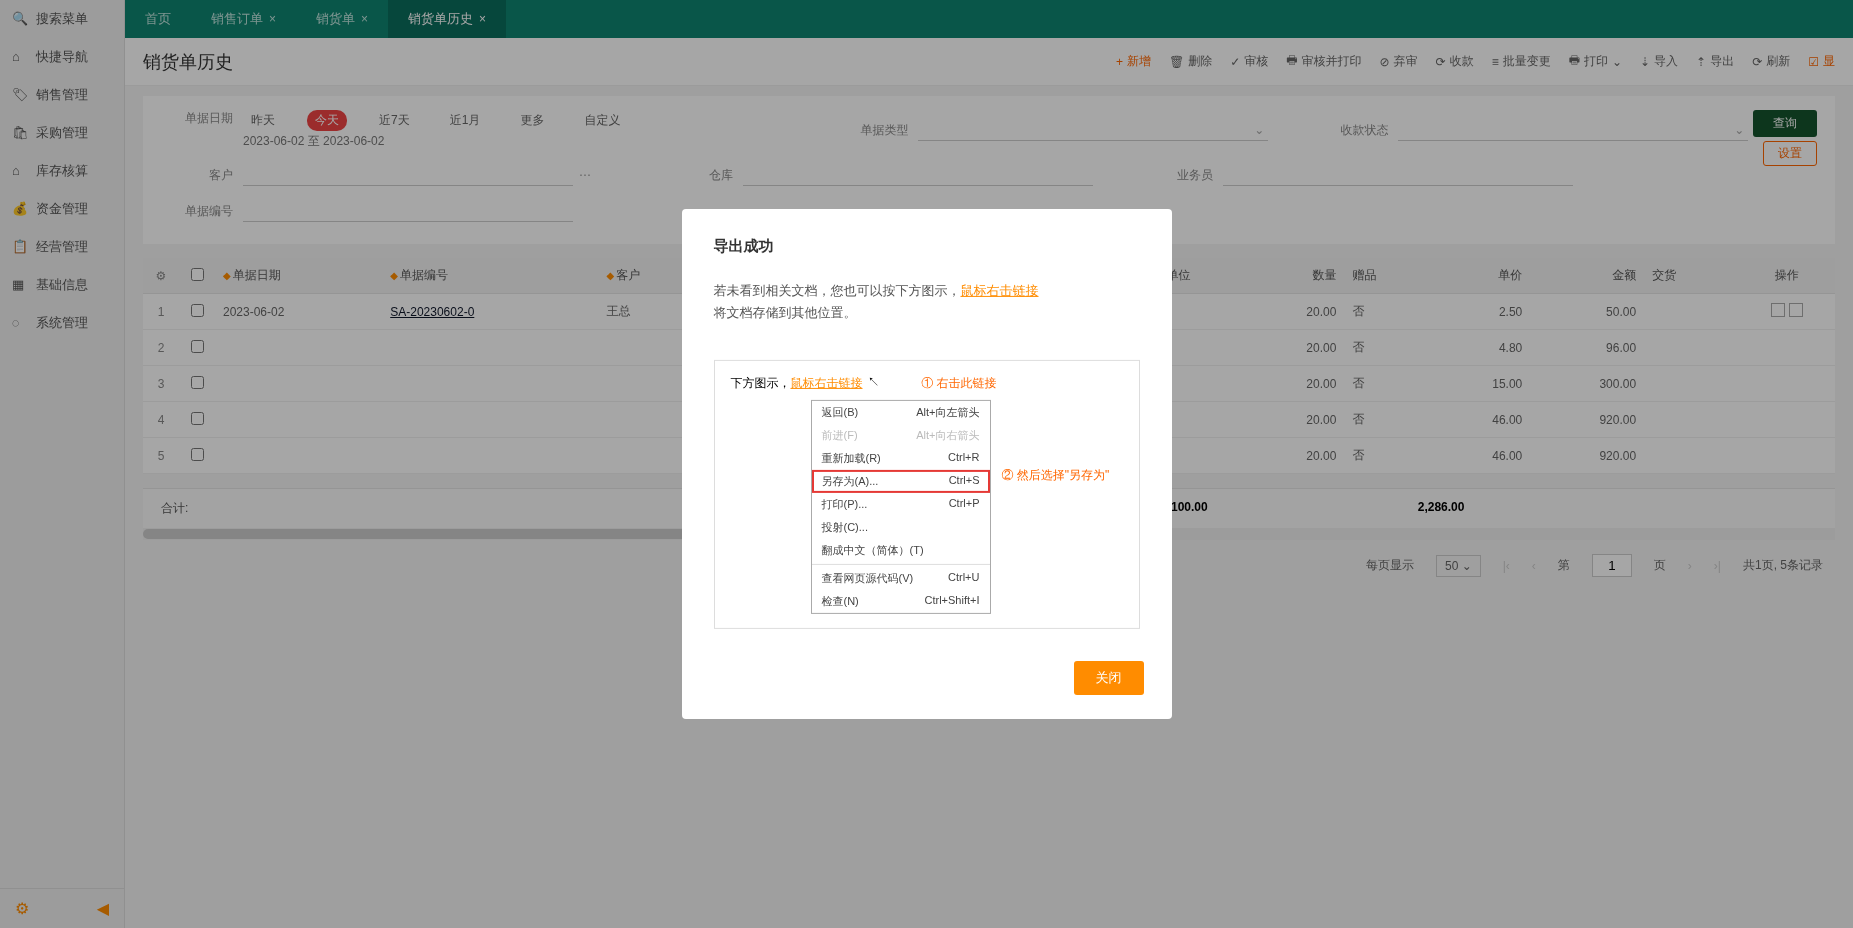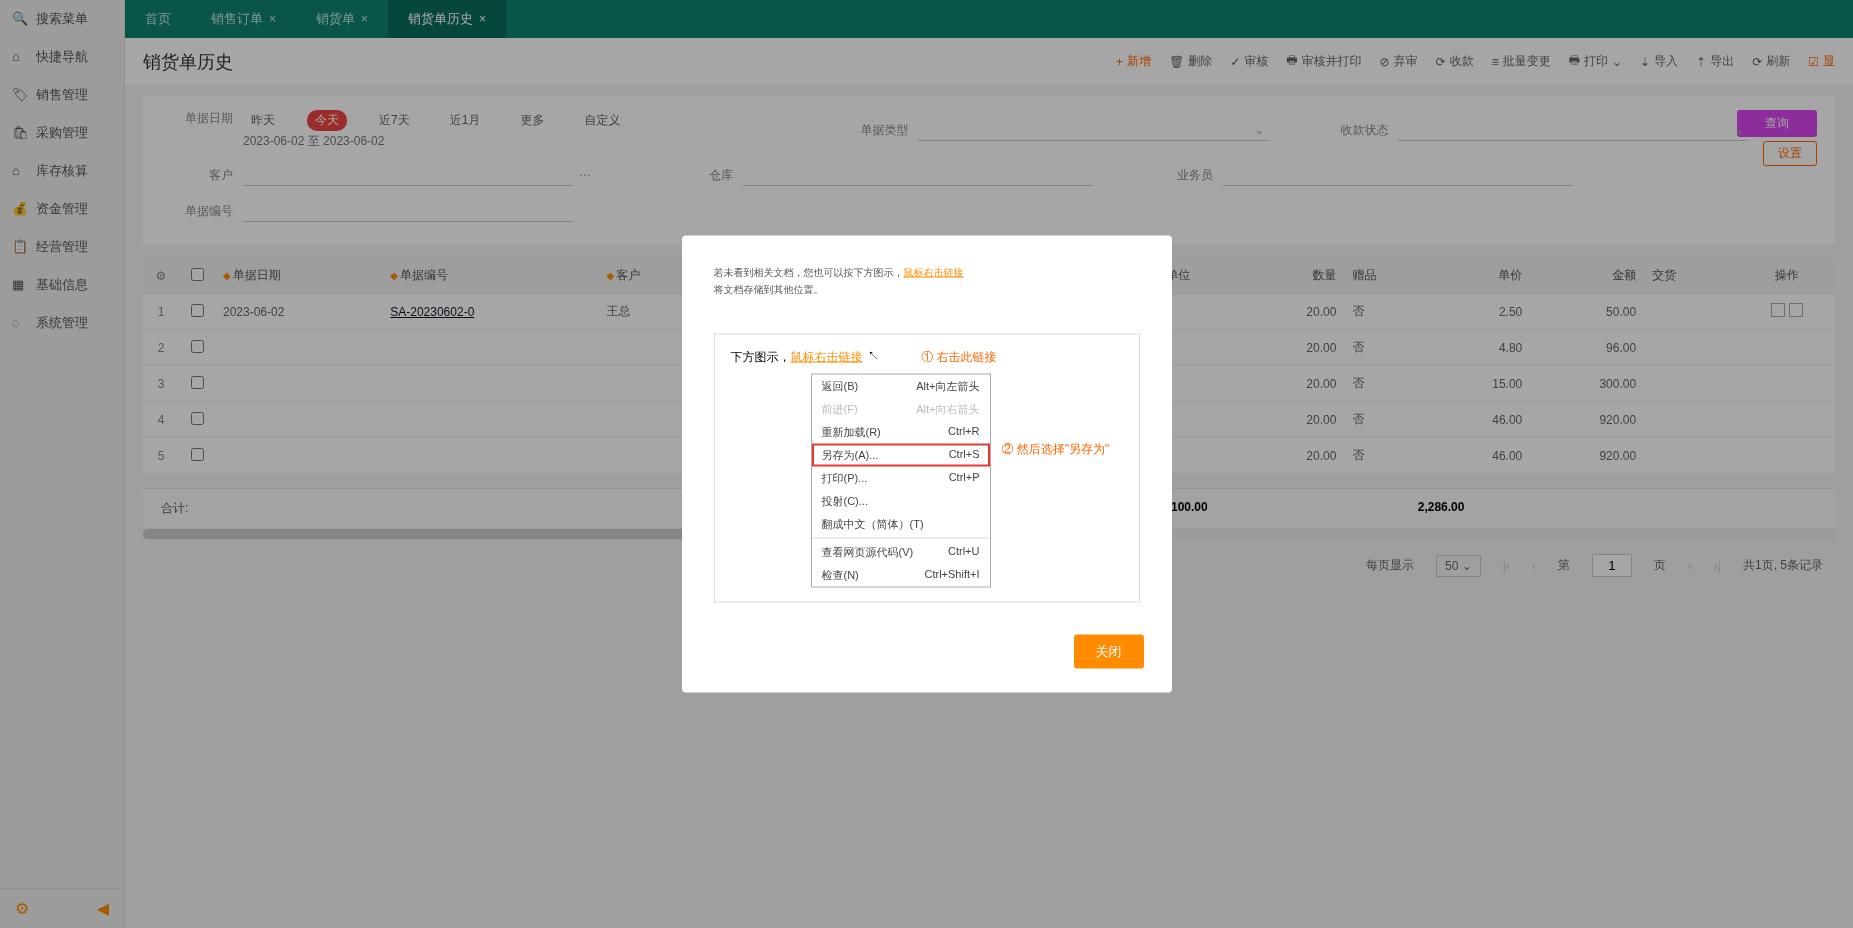--- a/index.html
+++ b/index.html
@@ -31,21 +31,21 @@
     .filter-area { background: #fff; padding: 14px 30px 8px 30px; margin: 10px 18px 0 18px; font-size: 12px; color: #666; position: relative; }
     .filter-row { display: flex; align-items: center; margin-bottom: 14px; }
     .filter-group { display: flex; align-items: center; margin-right: 40px; }
     .filter-label { width: 60px; text-align: right; margin-right: 10px; color: #888; }
     .date-shortcuts { display: flex; gap: 24px; align-items: flex-start; }
     .date-btn { padding: 2px 8px; border-radius: 10px; cursor: pointer; font-size: 12px; }
     .date-btn.active { background: #ef4444; color: #fff; }
     .date-text { font-size: 12px; color: #777; margin-top: 2px; }
     .select-box { border-bottom: 1px solid #ccc; width: 350px; height: 22px; position: relative; }
     .select-box .dropdown-arrow { position: absolute; right: 4px; top: 4px; color: #aaa; }
-    .search-btn { position: absolute; right: 18px; top: 14px; background: #d946ef; color: #fff; padding: 5px 28px; border-radius: 3px; font-size: 12px; cursor: pointer; }
+    .search-btn { position: absolute; right: 18px; top: 14px; background: #14532d; color: #fff; padding: 5px 20px; border-radius: 3px; font-size: 12px; cursor: pointer; }
     .settings-btn { position: absolute; right: 18px; top: 45px; border: 1px solid #ff6600; color: #ff6600; padding: 3px 14px; border-radius: 3px; font-size: 12px; cursor: pointer; }
     .ellipsis { color: #999; cursor: pointer; margin-left: 6px; }
     
     
     .table-container { background: #fff; margin: 14px 18px 0 18px; font-size: 12px; overflow-x: auto; }
     table { width: 100%; border-collapse: collapse; min-width: 1700px; }
     th { background: #f3f3f3; padding: 9px 8px; text-align: left; color: #555; font-weight: normal; border-bottom: 1px solid #e5e5e5; font-size: 12px; }
     th .sort { color: #ff8c00; font-size: 10px; margin-right: 2px; }
     td { padding: 9px 8px; border-bottom: 1px solid #f0f0f0; color: #666; }
     td.num, th.num { text-align: right; }
@@ -69,21 +69,21 @@
     .pagination { display: flex; align-items: center; justify-content: flex-end; padding: 14px 30px; font-size: 12px; color: #666; gap: 22px; }
     .page-select { border: 1px solid #ccc; padding: 3px 8px; }
     .page-input { border: 1px solid #ccc; width: 40px; padding: 3px; text-align: center; }
     .page-nav { color: #ccc; cursor: pointer; }
     
     
     .overlay { position: absolute; inset: 0; background: rgba(0,0,0,0.35); z-index: 100; }
     .modal { position: absolute; left: 50%; top: 50%; transform: translate(-50%, -50%); width: 490px; background: #fff; border-radius: 4px; z-index: 101; padding: 0; }
     .modal-body { padding: 28px 32px 20px 32px; }
     .modal-title { font-size: 15px; font-weight: bold; color: #333; margin-bottom: 24px; }
-    .modal-desc { font-size: 10px; color: #555; line-height: 1.7; margin-bottom: 36px; }
+    .modal-desc { font-size: 13px; color: #555; line-height: 1.7; margin-bottom: 36px; }
     .modal-desc .hl { color: #ff8c00; text-decoration: underline; }
     .instruction-box { border: 1px solid #ddd; padding: 14px 16px; font-size: 12px; }
     .instr-top { margin-bottom: 8px; }
     .instr-top .hl { color: #ff8c00; text-decoration: underline; }
     .instr-annotation { color: #ff6600; font-size: 12px; margin-left: 40px; }
     .context-menu { border: 1px solid #aaa; background: #fff; width: 180px; margin-left: 80px; margin-top: 6px; position: relative; }
     .cm-item { display: flex; justify-content: space-between; padding: 4px 10px; font-size: 11px; color: #444; }
     .cm-item.dim { color: #bbb; }
     .cm-item.highlighted { outline: 2px solid #e53935; outline-offset: -2px; }
     .cm-sep { border-top: 1px solid #ddd; margin: 2px 0; }
@@ -371,20 +371,21 @@
     <span>页</span>
     <span class="page-nav">›</span>
     <span class="page-nav">›|</span>
     <span>共1页, 5条记录</span>
   </div>
 </div>
 
 <div class="overlay"></div>
 <div class="modal">
   <div class="modal-body">
+    <div class="modal-title">导出成功</div>
     <div class="modal-desc">
       <span>若未看到相关文档，您也可以按下方图示，</span><span class="hl">鼠标右击链接</span><br>
       <span>将文档存储到其他位置。</span>
     </div>
     <div class="instruction-box">
       <div class="instr-top">
         <span>下方图示，</span><span class="hl">鼠标右击链接</span>
         <span style="position: relative; top: -1px; left: 2px;">↖</span>
         <span class="instr-annotation">① 右击此链接</span>
       </div>

